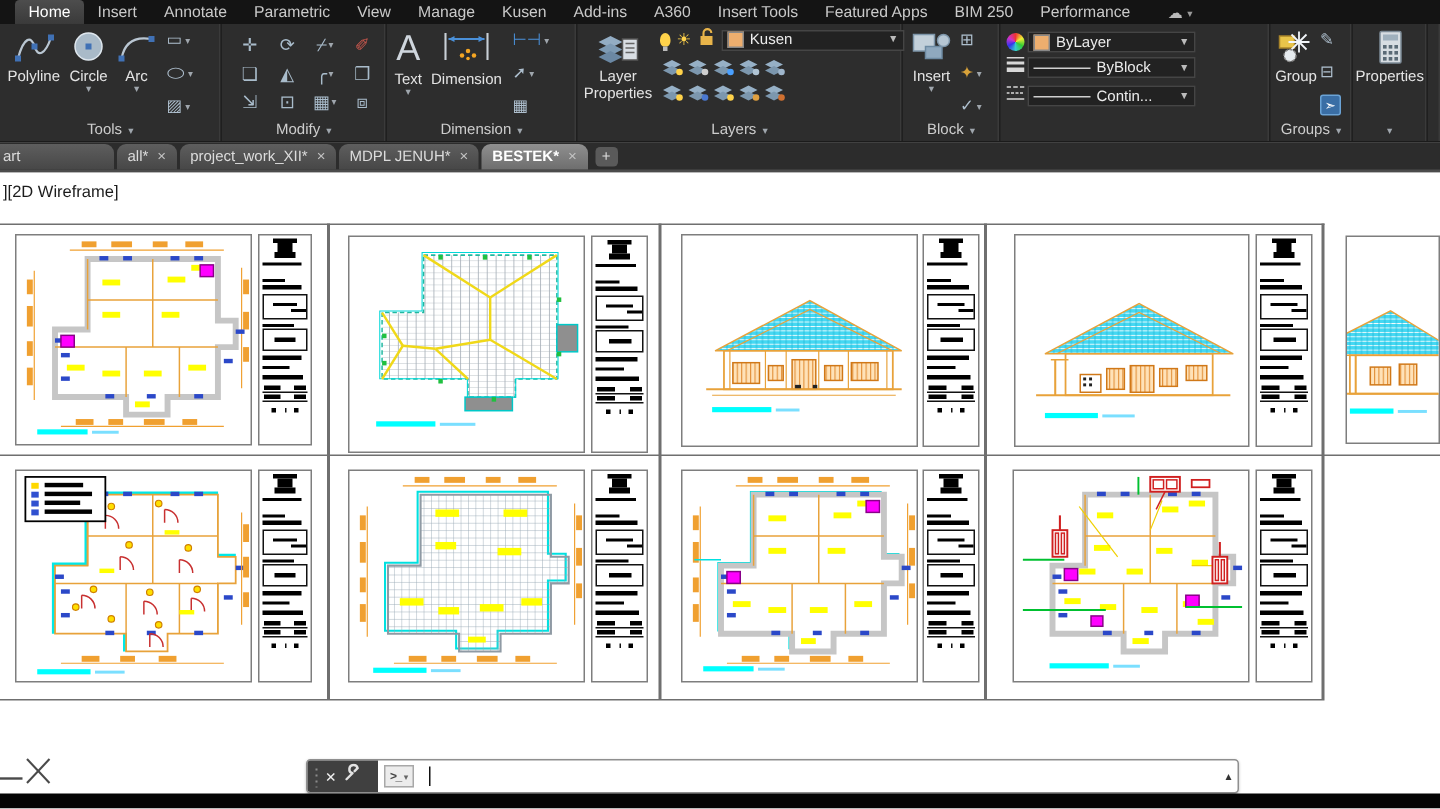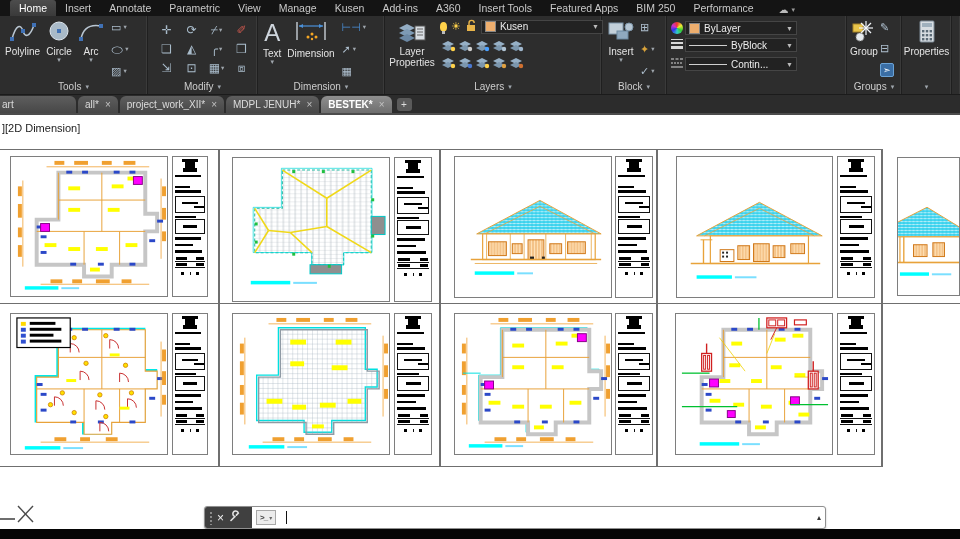--- a/index.html
+++ b/index.html
@@ -489,21 +489,21 @@
       <span class="x">×</span>
     </span>
     <span class="ftab active">
       <span>BESTEK*</span>
       <span class="x">×</span>
     </span>
     <span class="plus">+</span>
   </div>
 
 <div id="canvas">
-  <div id="vplabel">][2D Dimension]</div>
+  <div id="vplabel">][2D Wireframe]</div>
 <div class="gridline" style="left: 0px; top: 34px; width: 883px; height: 1px;"></div>
     <div class="gridline" style="left: 0px; top: 188px; width: 960px; height: 1px;"></div>
     <div class="gridline" style="left: 0px; top: 351px; width: 883px; height: 1px;"></div>
     <div class="gridline" style="left: 218px; top: 34px; width: 2px; height: 317px;"></div>
     <div class="gridline" style="left: 439px; top: 34px; width: 2px; height: 317px;"></div>
     <div class="gridline" style="left: 656px; top: 34px; width: 2px; height: 317px;"></div>
     <div class="gridline" style="left: 881px; top: 34px; width: 2px; height: 317px;"></div>
     <div class="sheet" style="left: 10px; top: 41px; width: 158px; height: 141px;">
       <svg class="draw" width="156" height="139" viewBox="0 0 158 142" preserveAspectRatio="none">
         <line x1="36" y1="10" x2="140" y2="10" stroke="#f0a030" stroke-width="0.8"></line>

